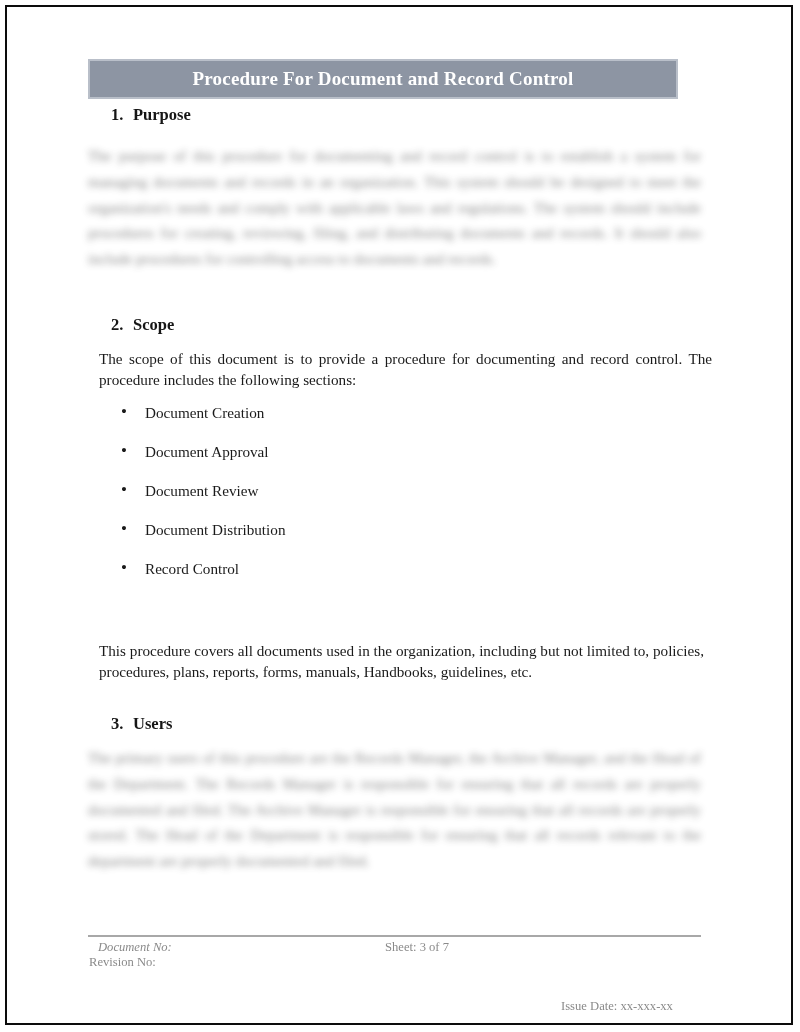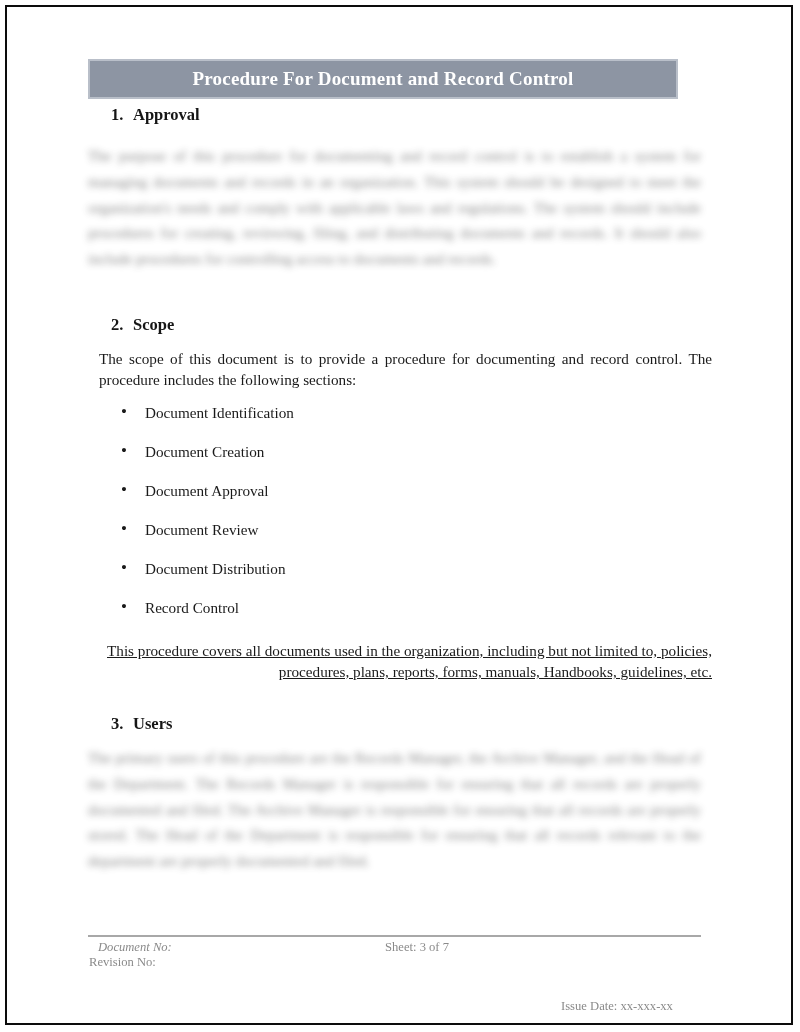--- a/index.html
+++ b/index.html
@@ -74,21 +74,21 @@
   .para {
     position: absolute;
     left: 88px;
     width: 613px;
     font-size: 15.2px;
     color: #1a1a1a;
     line-height: 1.40;
     text-align: justify;
     margin-left: 11px;
   }
-  .para.last-left { text-align: right; text-decoration: underline; }
+  .para.last-left { text-align: left; }
 
   
   .blurred {
     position: absolute;
     left: 88px;
     width: 613px;
     font-size: 15px;
     color: #3a3a3a;
     line-height: 1.72;
     text-align: justify;
@@ -149,31 +149,30 @@
 
 <div id="page">
   <div id="page-border"></div>
   <div id="sheet"></div>
 
   <div id="title-bar">
     <div id="title-text">Procedure For Document and Record Control</div>
   </div>
 
   <div class="heading" style="top:105px;">
-    <span class="num">1.</span><span>Approval</span>
+    <span class="num">1.</span><span>Purpose</span>
   </div>
   <div class="blurred" style="top:144px;">The purpose of this procedure for documenting and record control is to establish a system for managing documents and records in an organization. This system should be designed to meet the organization's needs and comply with applicable laws and regulations. The system should include procedures for creating, reviewing, filing, and distributing documents and records. It should also include procedures for controlling access to documents and records.</div>
 
   <div class="heading" style="top:315px;">
     <span class="num">2.</span><span>Scope</span>
   </div>
   <div class="para" style="top:348px;">The scope of this document is to provide a procedure for documenting and record control. The procedure includes the following sections:</div>
 
   <ul id="bullet-list">
-    <li>Document Identification</li>
     <li>Document Creation</li>
     <li>Document Approval</li>
     <li>Document Review</li>
     <li>Document Distribution</li>
     <li>Record Control</li>
   </ul>
 
   <div class="para last-left" style="top:640px;">This procedure covers all documents used in the organization, including but not limited to, policies, procedures, plans, reports, forms, manuals, Handbooks, guidelines, etc.</div>
 
   <div class="heading" style="top:714px;">

